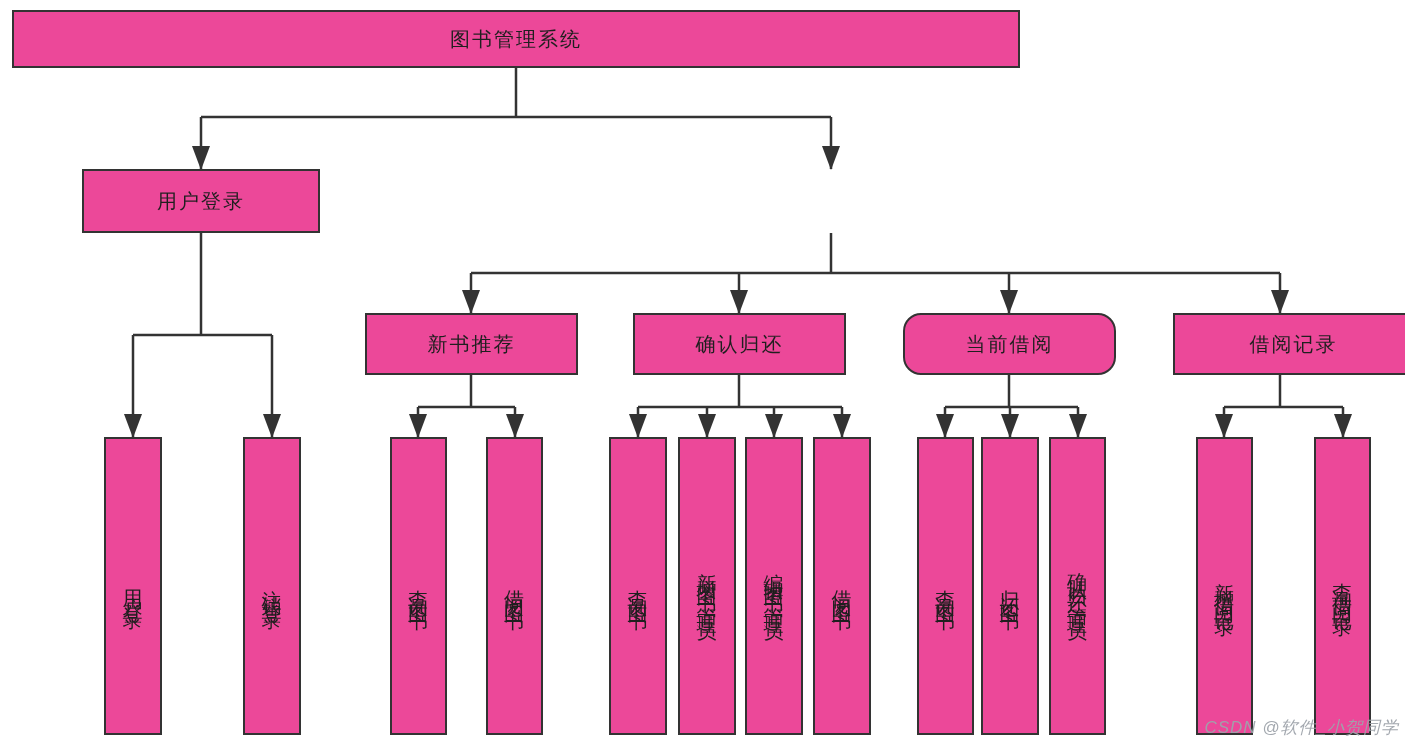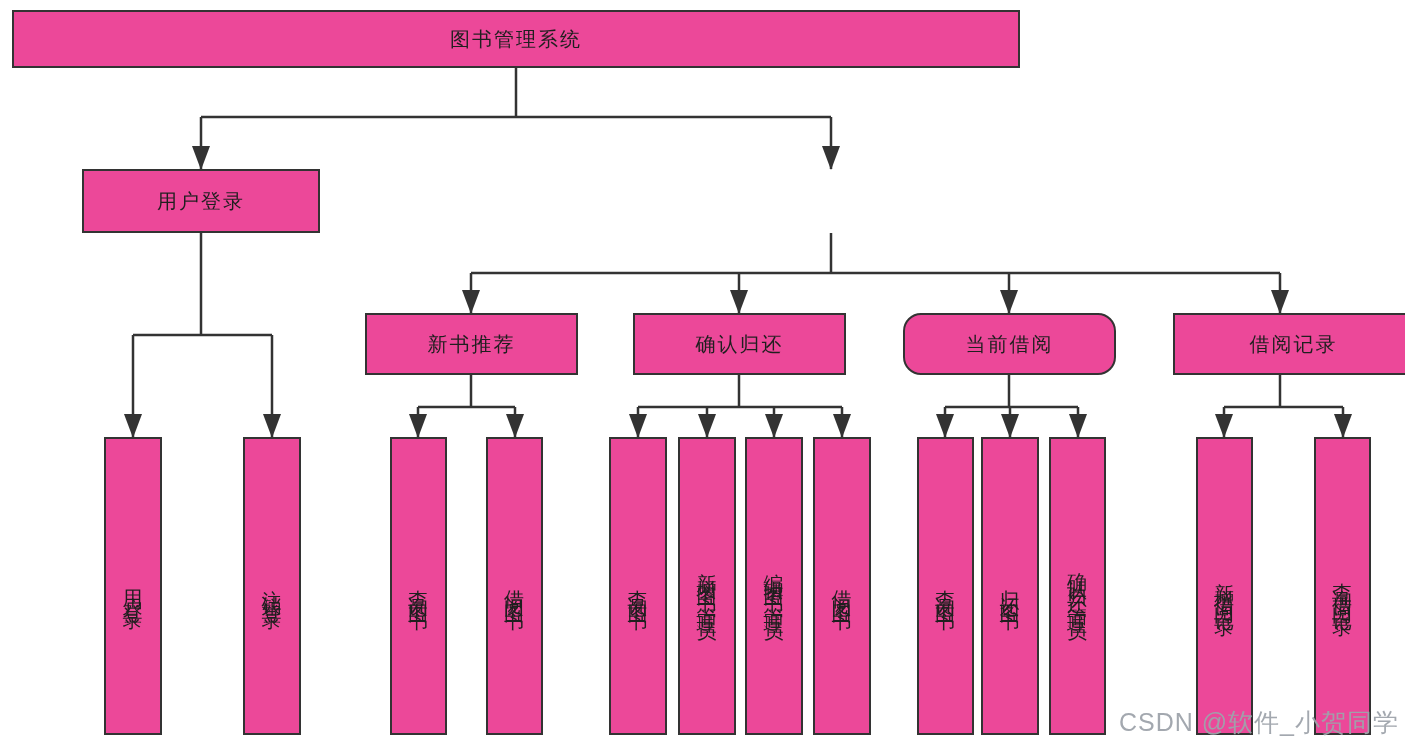--- a/index.html
+++ b/index.html
@@ -56,25 +56,26 @@
   .n-g3d { left: 813px;  top: 437px; width: 58px; height: 298px; }
   .n-g4a { left: 917px;  top: 437px; width: 57px; height: 298px; }
   .n-g4b { left: 981px;  top: 437px; width: 58px; height: 298px; }
   .n-g4c { left: 1049px; top: 437px; width: 57px; height: 298px; }
   .n-g5a { left: 1196px; top: 437px; width: 57px; height: 298px; }
   .n-g5b { left: 1314px; top: 437px; width: 57px; height: 298px; }
   .watermark {
     position: absolute;
     right: 6px;
     bottom: 8px;
-    font-size: 25px;
+    font-size: 17px;
     color: rgba(158, 163, 171, 0.95);
     letter-spacing: 1px;
     z-index: 5;
     white-space: nowrap;
+    font-style: italic;
   }
 </style>
 </head>
 <body>
 
 <div class="stage">
 
   <svg class="wires" width="1405" height="747" viewBox="0 0 1405 747" fill="none" stroke="#333333" stroke-width="2.5">
     <defs>
       <marker id="arw" viewBox="0 0 24 18" markerWidth="24" markerHeight="18" refX="23" refY="9" orient="auto" markerUnits="userSpaceOnUse">

